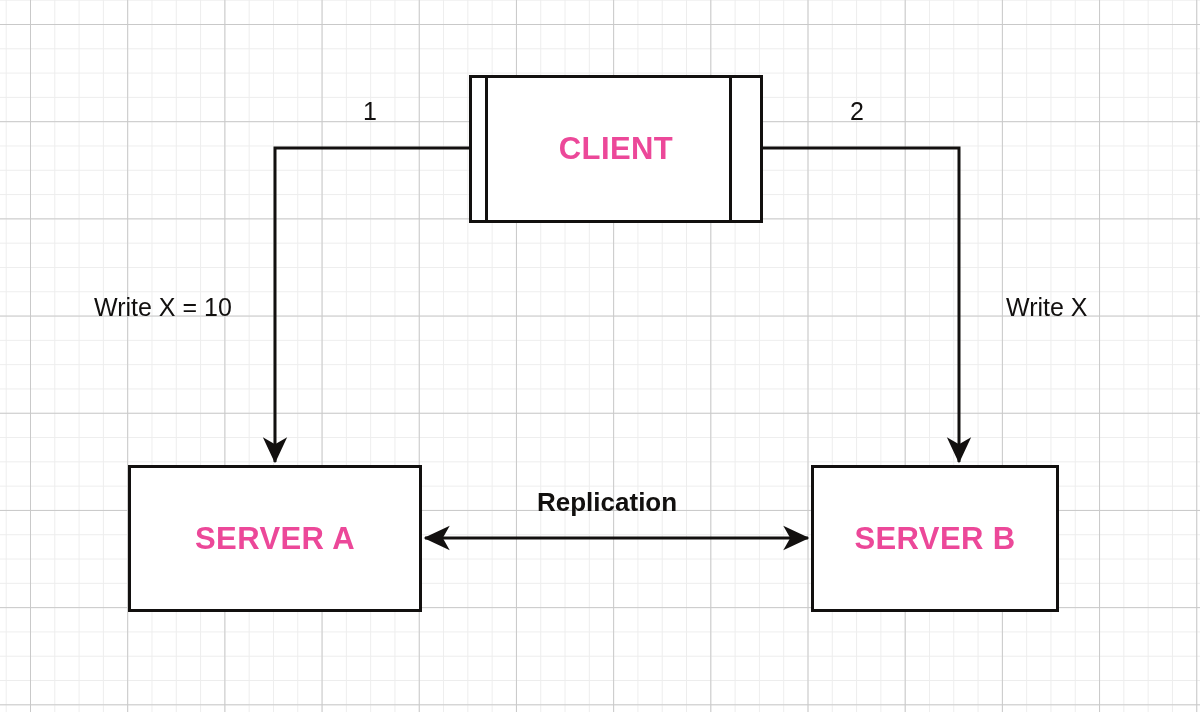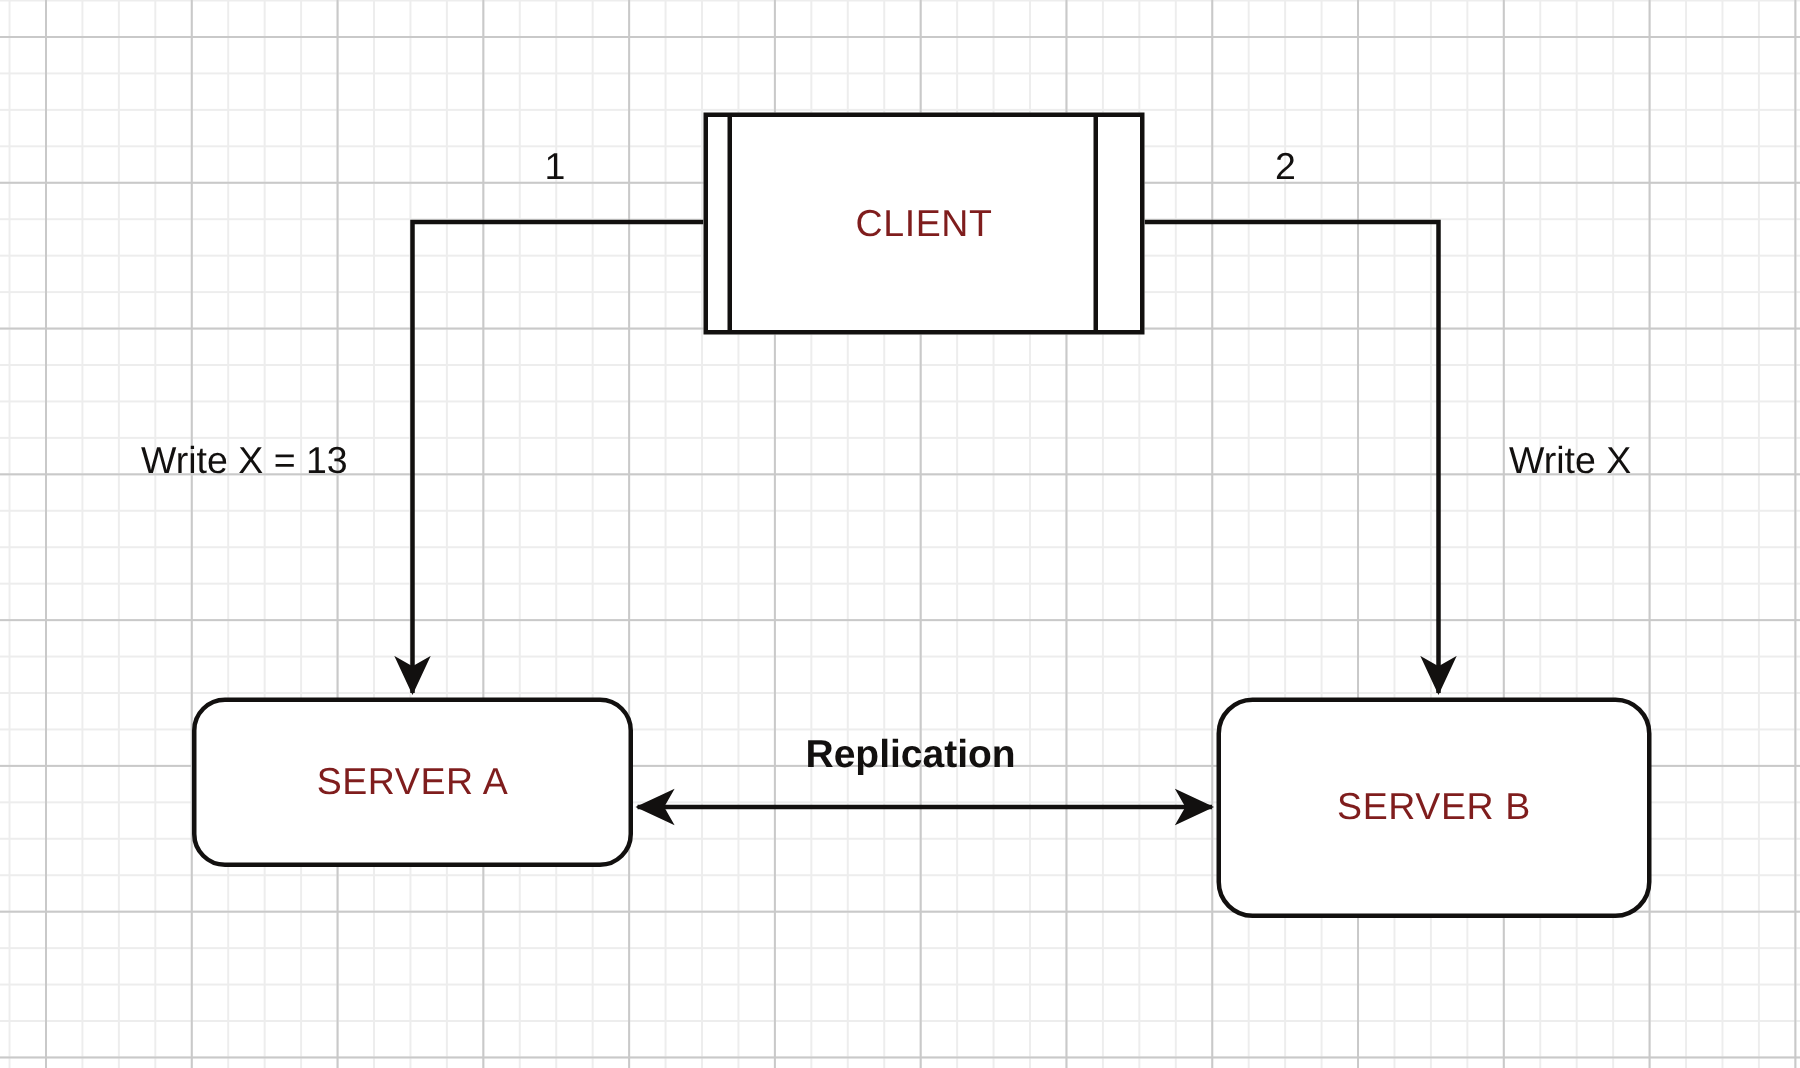--- a/index.html
+++ b/index.html
@@ -42,23 +42,23 @@
   .node {
     position: absolute;
     box-sizing: border-box;
     background: #ffffff;
     border: 3px solid #12100f;
     display: flex;
     align-items: center;
     justify-content: center;
   }
   .node-label {
-    font-weight: normal;
-    font-size: 25px;
-    color: #7f1d1d;
+    font-weight: bold;
+    font-size: 31px;
+    color: #ec4899;
     letter-spacing: 0.4px;
     white-space: nowrap;
   }
   #node-client {
     left: 469px;
     top: 75px;
     width: 294px;
     height: 148px;
   }
   .client-bar {
@@ -67,29 +67,27 @@
     bottom: 0;
     width: 3px;
     background: #12100f;
   }
   .client-bar.left  { left: 13px; }
   .client-bar.right { right: 28px; }
   #node-server-a {
     left: 128px;
     top: 465px;
     width: 294px;
-    height: 113px;
-    border-radius: 22px;
+    height: 147px;
   }
   #node-server-b {
     left: 811px;
     top: 465px;
-    width: 290px;
+    width: 248px;
     height: 147px;
-    border-radius: 24px;
   }
 
   
   .edge-label {
     position: absolute;
     color: #12100f;
     white-space: nowrap;
     line-height: 1;
   }
   .edge-label.plain  { font-size: 25px; font-weight: normal; }
@@ -135,19 +133,19 @@
   </div>
 
   <div class="node" id="node-server-b">
     <span class="node-label">SERVER B</span>
   </div>
 
   <span class="edge-label num" id="label-step-1">1</span>
 
   <span class="edge-label num" id="label-step-2">2</span>
 
-  <span class="edge-label plain" id="label-write">Write X = 13</span>
+  <span class="edge-label plain" id="label-write">Write X = 10</span>
 
   <span class="edge-label plain" id="label-read">Write X</span>
 
   <span class="edge-label strong" id="label-replication">Replication</span>
 
 </div>
 
 </body></html>

